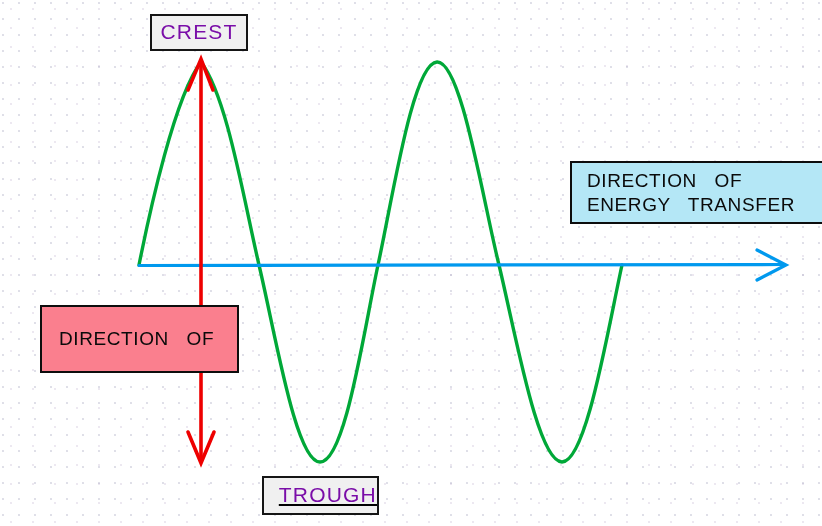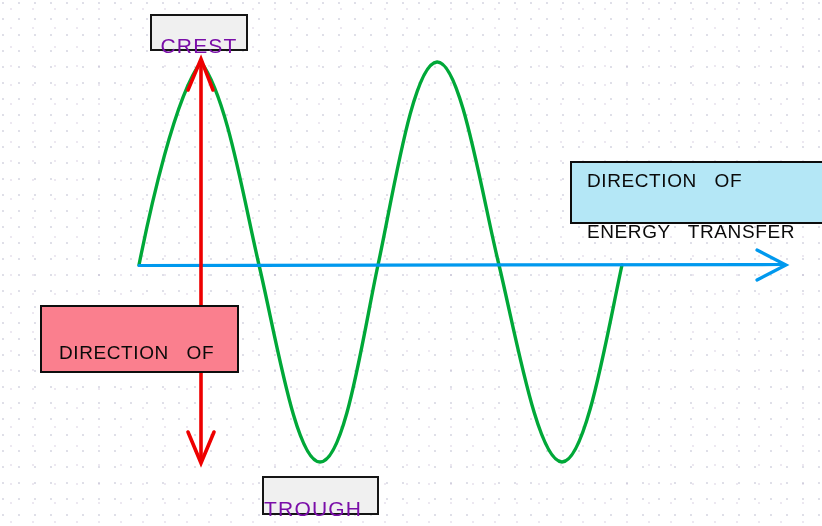--- a/index.html
+++ b/index.html
@@ -31,21 +31,20 @@
     box-sizing: border-box;
     border: 2px solid #1a1a1a;
     display: flex;
     flex-direction: column;
     justify-content: center;
     white-space: pre;
     letter-spacing: 0.5px;
   }
   .label-line {
     line-height: 1.25;
-    margin-top: 27px;
   }
 
   
   #label-crest {
     left: 150px;
     top: 14px;
     width: 98px;
     height: 37px;
     background: #f0f0f0;
     border-color: #151515;
@@ -58,21 +57,22 @@
   }
 
   
   #label-trough {
     left: 262px;
     top: 476px;
     width: 117px;
     height: 39px;
     background: #f0f0f0;
     border-color: #151515;
-    align-items: flex-start;
+    align-items: flex-end;
+    text-decoration: underline;
   }
   #label-trough .label-line {
     color: #7a0ea8;
     font-size: 21px;
     letter-spacing: 1.2px;
   }
 
   
   #label-vibration {
     left: 40px;

